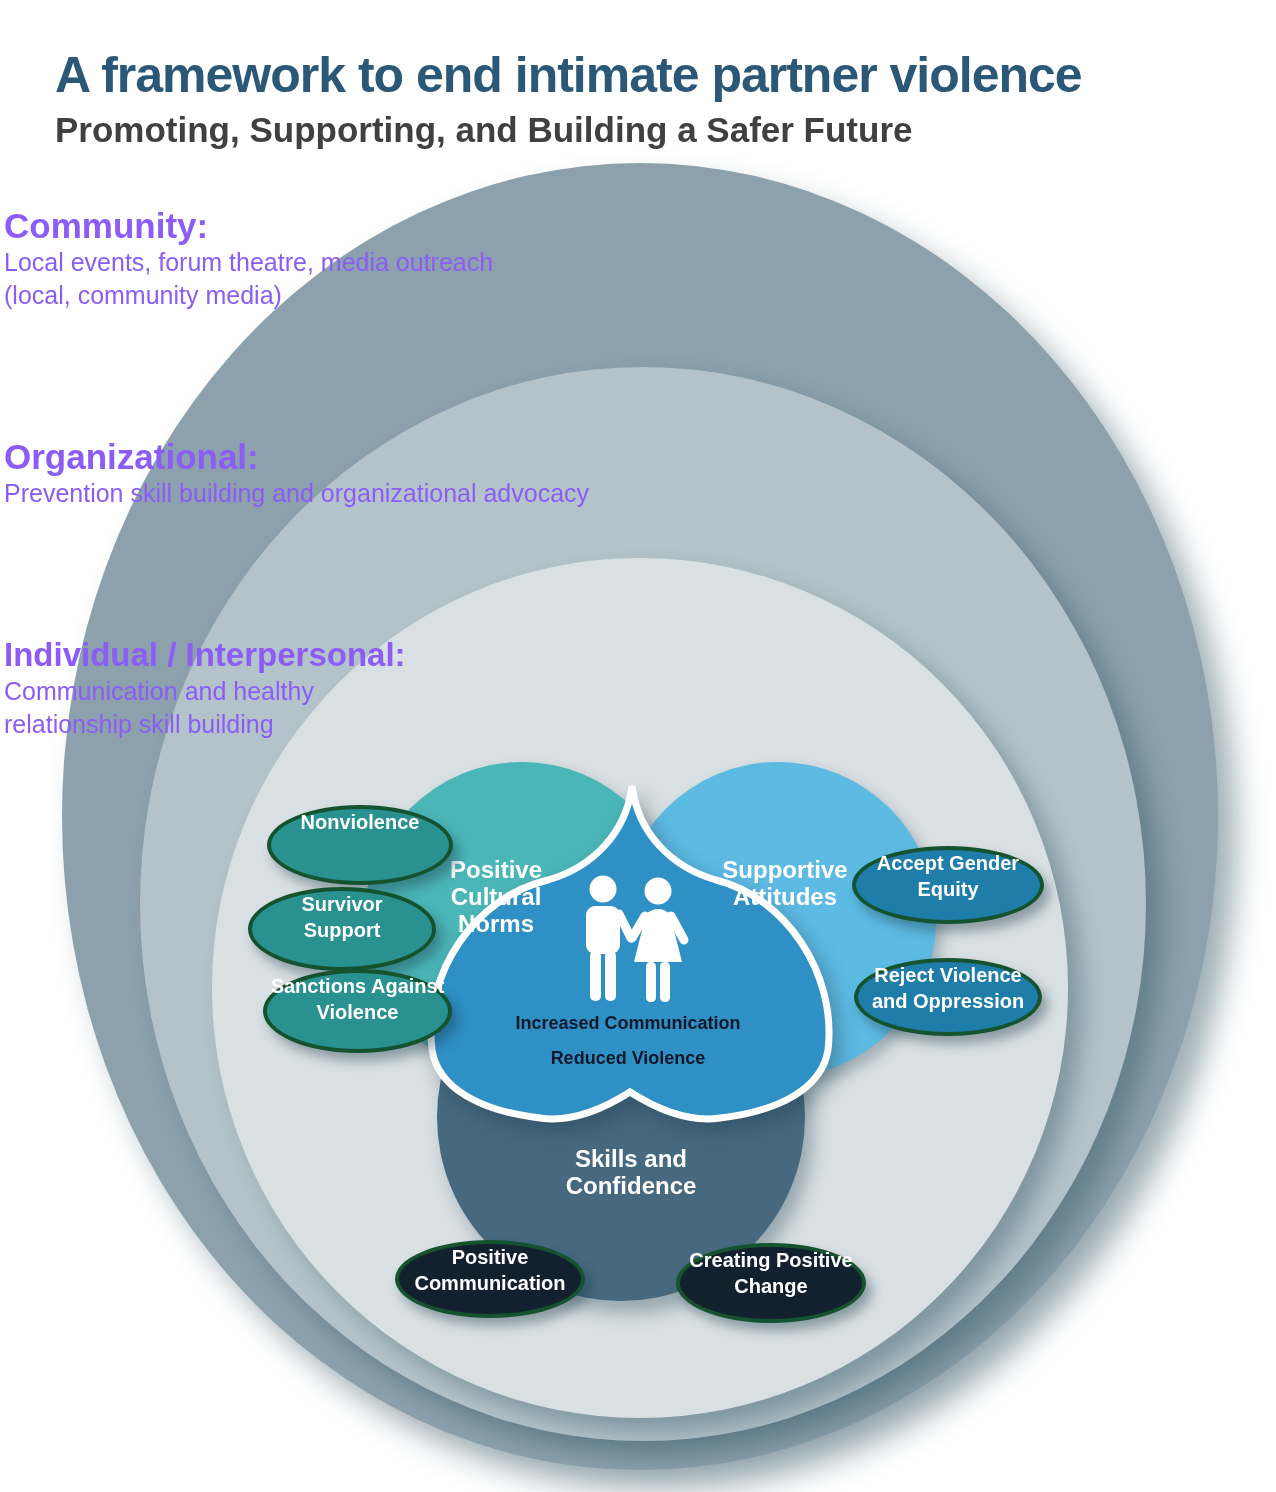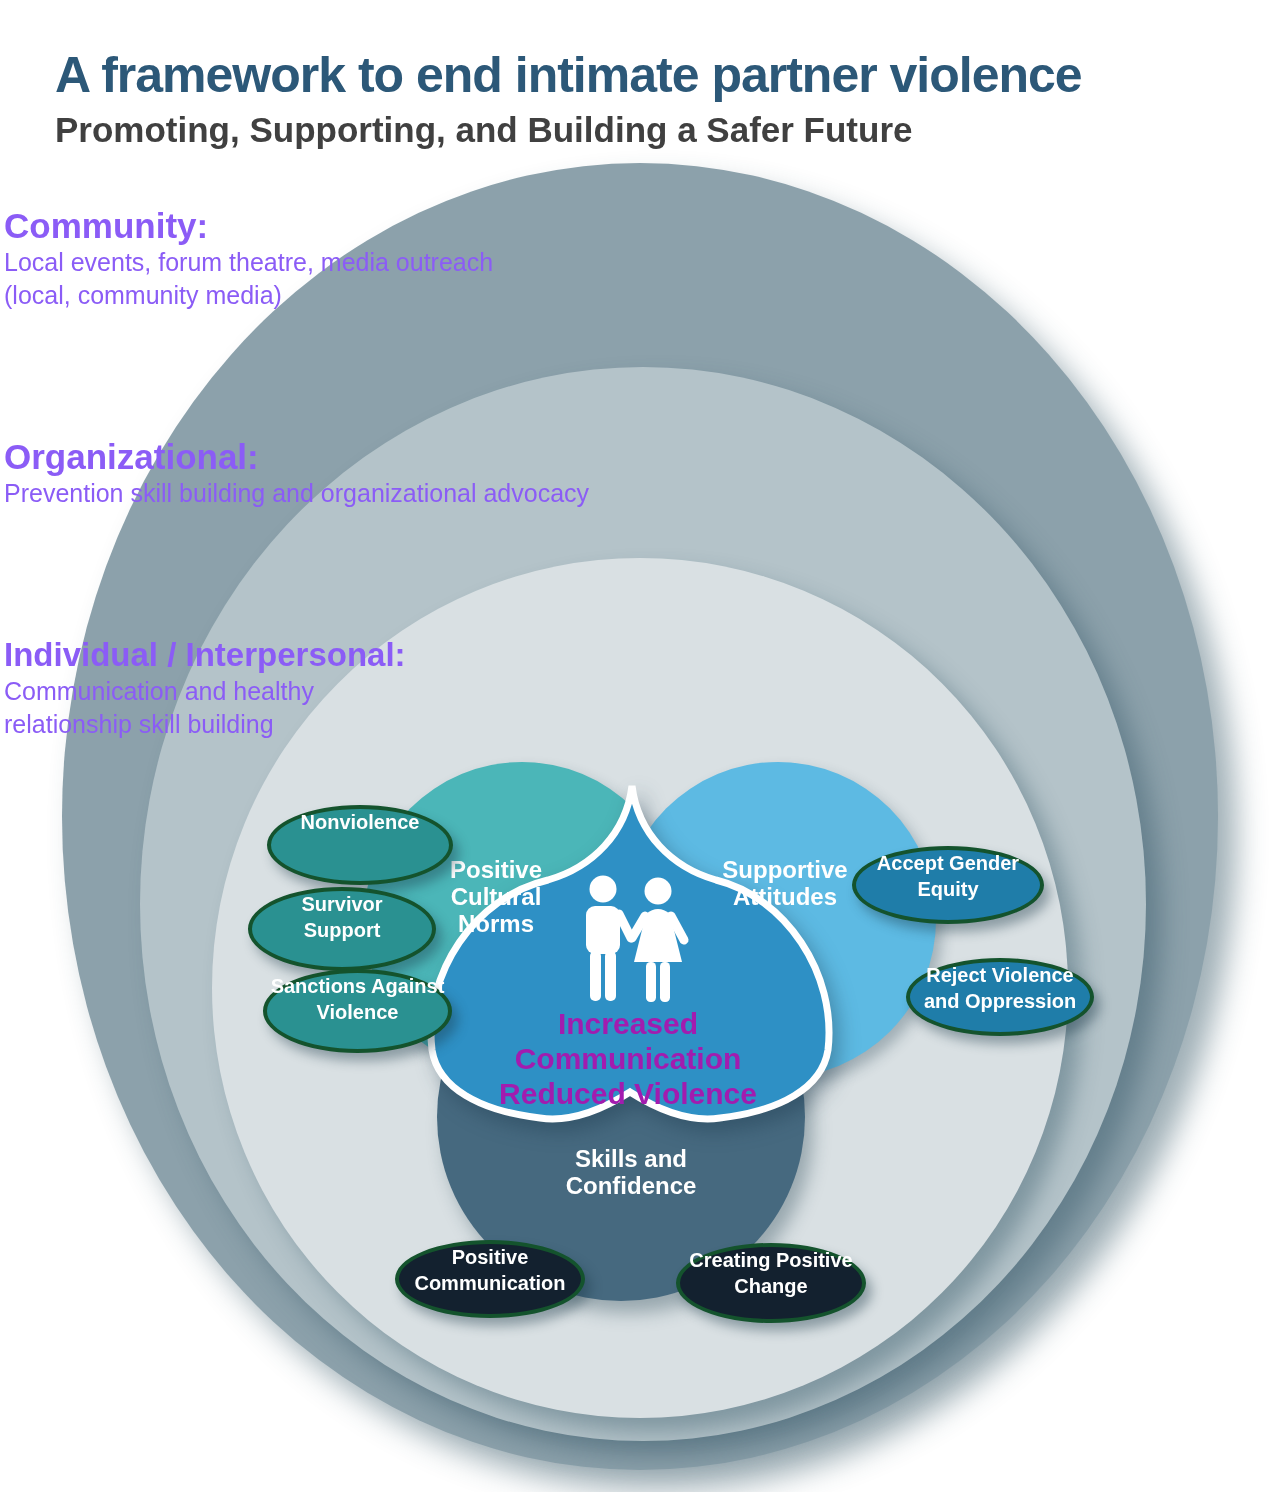--- a/index.html
+++ b/index.html
@@ -61,38 +61,38 @@
   
   .circle-label{
     position:absolute;color:#ffffff;font-weight:bold;font-size:24px;line-height:27px;
     text-align:center;white-space:pre-line;
   }
   .label-norms{left:396px;top:856px;width:200px;}
   .label-attitudes{left:685px;top:856px;width:200px;}
   .label-skills{left:531px;top:1145px;width:200px;}
   .label-center{
     position:absolute;left:448px;top:1006px;width:360px;
-    color:#a21caf;font-weight:bold;font-size:30px;line-height:35px;
+    color:#0f172a;font-weight:bold;font-size:18px;line-height:35px;
     text-align:center;white-space:pre-line;
   }
   
   .oval{
     position:absolute;border-radius:50%;border:4px solid #14532d;box-sizing:border-box;
     display:flex;align-items:flex-start;justify-content:center;
     color:#ffffff;font-weight:bold;font-size:20px;line-height:26px;text-align:center;
     white-space:pre-line;box-shadow:6px 8px 12px rgba(25,55,70,.40);
   }
   .oval-teal{background:#2a9191;}
   .oval-blue{background:#1f7da9;}
   .oval-dark{background:#13212f;}
   .oval-nonviolence{left:267px;top:805px;width:186px;height:80px;}
   .oval-survivor{left:248px;top:887px;width:188px;height:84px;}
   .oval-sanctions{left:263px;top:969px;width:189px;height:84px;}
   .oval-accept{left:852px;top:846px;width:192px;height:78px;}
-  .oval-reject{left:906px;top:958px;width:188px;height:78px;}
+  .oval-reject{left:854px;top:958px;width:188px;height:78px;}
   .oval-healthy{left:395px;top:1240px;width:190px;height:78px;}
   .oval-creating{left:676px;top:1243px;width:190px;height:80px;}
 </style>
 </head>
 <body>
 
 <div class="canvas">
 
   <div class="page-title">A framework to end intimate partner violence</div>
   <div class="page-subtitle">Promoting, Supporting, and Building a Safer Future</div>

